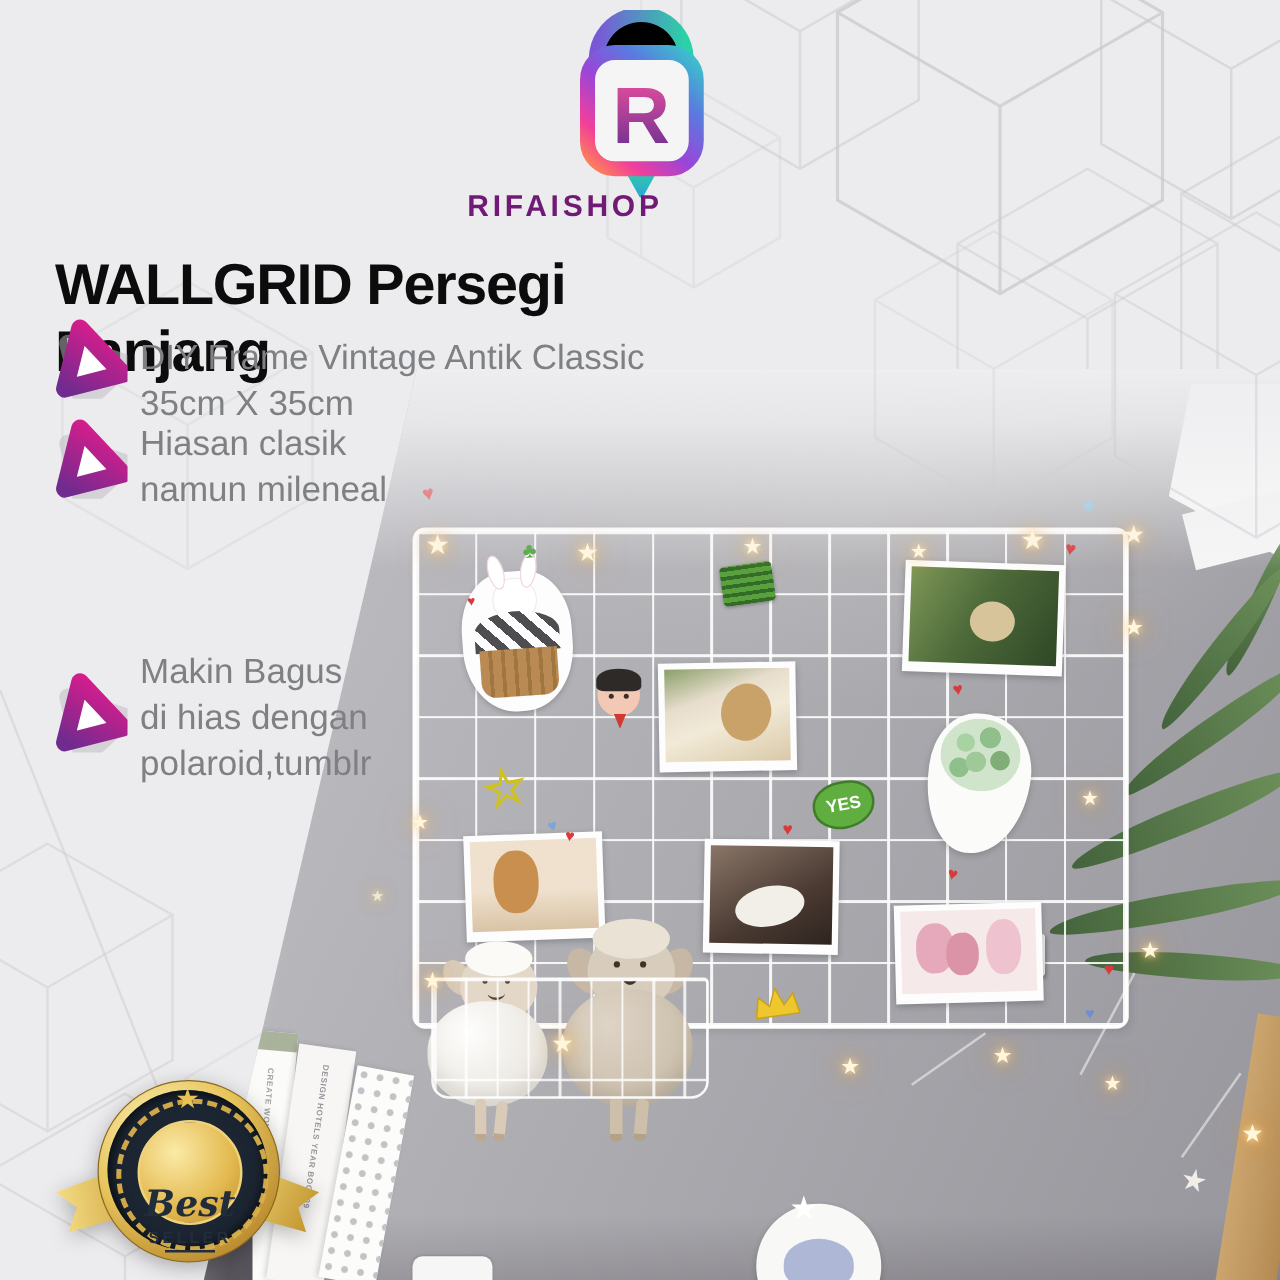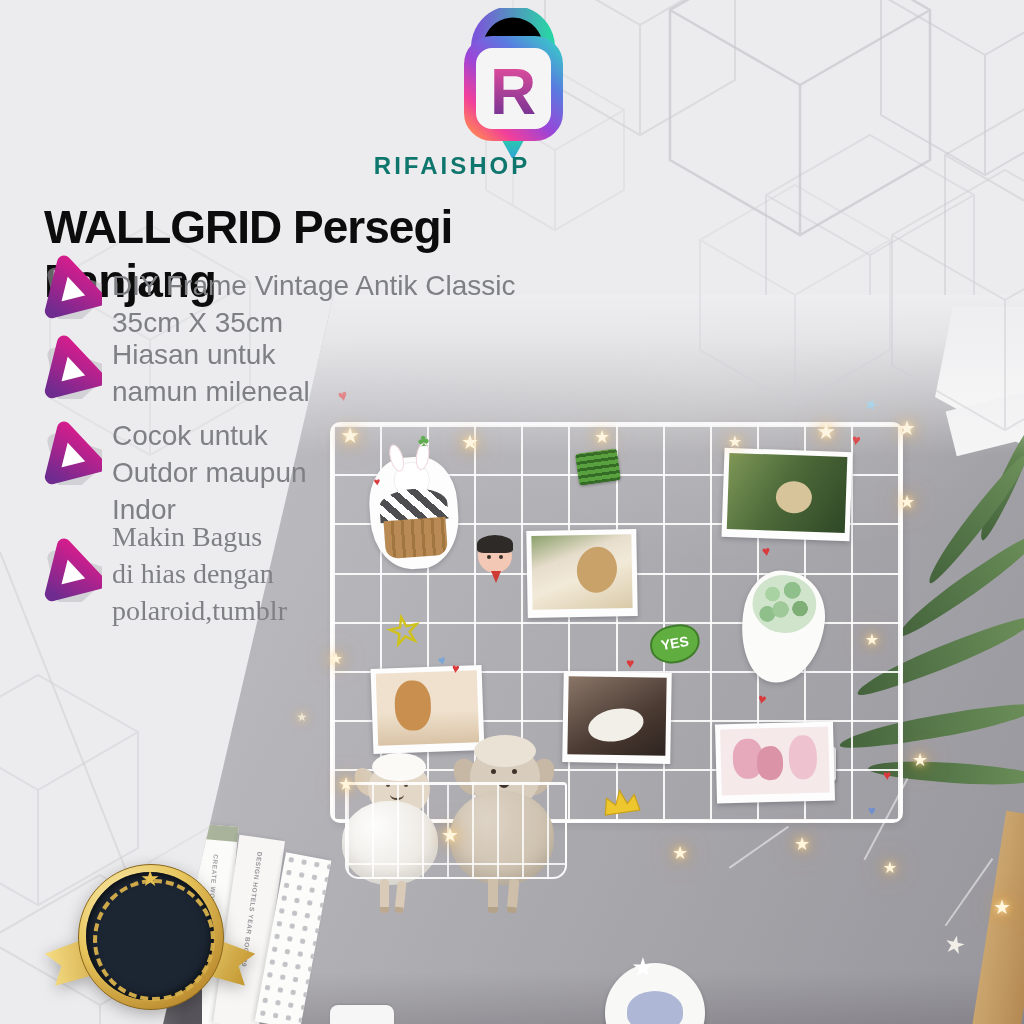--- a/index.html
+++ b/index.html
@@ -2,21 +2,21 @@
 <html><head>
 <meta charset="utf-8">
 <style>
   html,body{margin:0;padding:0;}
   #stage{position:relative;width:1024px;height:1024px;overflow:hidden;
          background:#ececee;font-family:"Liberation Sans",sans-serif;}
   .abs{position:absolute;}
   svg{display:block;}
   
   #brand-name{position:absolute;left:0;top:152px;width:904px;text-align:center;
-    font-size:24px;font-weight:700;letter-spacing:3px;color:#0f766e;}
+    font-size:24px;font-weight:700;letter-spacing:3px;color:#701a75;}
   #brand-tagline{position:absolute;left:0;top:186px;width:1024px;text-align:center;
     font-size:9px;font-weight:700;letter-spacing:3.2px;color:#6f7073;}
   #page-title{position:absolute;left:44px;top:200px;width:560px;
     font-size:46px;font-weight:700;letter-spacing:-1px;color:#0c0c0c;}
   .feature{position:absolute;left:36px;width:480px;}
   .feature .ftext{position:absolute;left:76px;top:0;width:420px;font-size:28px;
     line-height:37px;color:#7f8084;white-space:pre-line;}
   
   #photo{position:absolute;left:150px;top:295px;width:874px;height:729px;
     clip-path:polygon(21% 0,100% 0,100% 100%,1.5% 100%);}
@@ -346,33 +346,24 @@
       <path d="M33,9 L59,52 L11,54 Z" fill="#ffffff" stroke="url(#gPick)" stroke-width="14" stroke-linejoin="round" transform="rotate(-12 33 33)"></path>
     </svg>
     <div class="ftext" style="top:14px;">DIY Frame Vintage Antik Classic
 35cm X 35cm</div>
   </div>
   <div class="feature" style="top:333px;height:80px;">
     <svg class="abs" style="left:0;top:0;" width="66" height="66" viewBox="0 0 66 66">
       <path d="M33,9 L59,52 L11,54 Z" fill="#b9b9bf" opacity=".5" stroke="#b9b9bf" stroke-width="14" stroke-linejoin="round" transform="rotate(-40 33 33) translate(-4 6)"></path>
       <path d="M33,9 L59,52 L11,54 Z" fill="#ffffff" stroke="url(#gPick)" stroke-width="14" stroke-linejoin="round" transform="rotate(-12 33 33)"></path>
     </svg>
-    <div class="ftext" style="top:3px;">Hiasan untuk
+    <div class="ftext" style="top:3px;">Hiasan clasik
 namun mileneal</div>
   </div>
-  <div class="feature" style="top:415px;height:118px;">
-    <svg class="abs" style="left:0;top:4px;" width="66" height="66" viewBox="0 0 66 66">
-      <path d="M33,9 L59,52 L11,54 Z" fill="#b9b9bf" opacity=".5" stroke="#b9b9bf" stroke-width="14" stroke-linejoin="round" transform="rotate(-40 33 33) translate(-4 6)"></path>
-      <path d="M33,9 L59,52 L11,54 Z" fill="#ffffff" stroke="url(#gPick)" stroke-width="14" stroke-linejoin="round" transform="rotate(-12 33 33)"></path>
-    </svg>
-    <div class="ftext" style="top:2px;">Cocok untuk
-Outdor maupun
-Indor</div>
-  </div>
-  <div class="feature" style="top:518px;height:118px;font-family:Liberation Serif, serif;">
+  <div class="feature" style="top:518px;height:118px;">
     <svg class="abs" style="left:0;top:18px;" width="66" height="66" viewBox="0 0 66 66">
       <path d="M33,9 L59,52 L11,54 Z" fill="#b9b9bf" opacity=".5" stroke="#b9b9bf" stroke-width="14" stroke-linejoin="round" transform="rotate(-40 33 33) translate(-4 6)"></path>
       <path d="M33,9 L59,52 L11,54 Z" fill="#ffffff" stroke="url(#gPick)" stroke-width="14" stroke-linejoin="round" transform="rotate(-12 33 33)"></path>
     </svg>
     <div class="ftext" style="top:0;">Makin Bagus
 di hias dengan
 polaroid,tumblr</div>
   </div>
 
   <div id="badge">
@@ -380,16 +371,23 @@
                 clip-path:polygon(0 8%,100% 0,100% 100%,0 92%,16% 50%);"></div>
     <div class="ribbon" style="left:124px;transform:rotate(18deg);
                 clip-path:polygon(0 0,100% 8%,84% 50%,100% 92%,0 100%);"></div>
     <div class="abs" style="left:26px;top:6px;width:144px;height:144px;border-radius:50%;
                 background:radial-gradient(circle at 35% 30%,#fdf3c0,#e7c55c 45%,#b9892e 80%,#8f6a1f 100%);
                 border:1px solid #8a671c;"></div>
     <div class="abs" style="left:34px;top:14px;width:128px;height:128px;border-radius:50%;background:#1c2633;
                 box-shadow:inset 0 0 12px #000;"></div>
     <div class="abs" style="left:41px;top:21px;width:114px;height:114px;border-radius:50%;
                 border:4px dashed #d9b14b;opacity:.95;"></div>
+    <div class="abs" style="left:58px;top:38px;width:80px;height:80px;border-radius:50%;
+                background:radial-gradient(circle at 35% 30%,#fbeaa6,#e3b94f 60%,#c08c2c 100%);
+                border:2px solid #f0d27c;">
+      <div id="badge-best">Best</div>
+      <div id="badge-seller">SELLER</div>
+      <div style="position:absolute;left:20px;top:102px;width:40px;height:2px;background:#232e3c;"></div>
+    </div>
     <div id="badge-star">★</div>
   </div>
 
 </div>
 
 </body></html>

